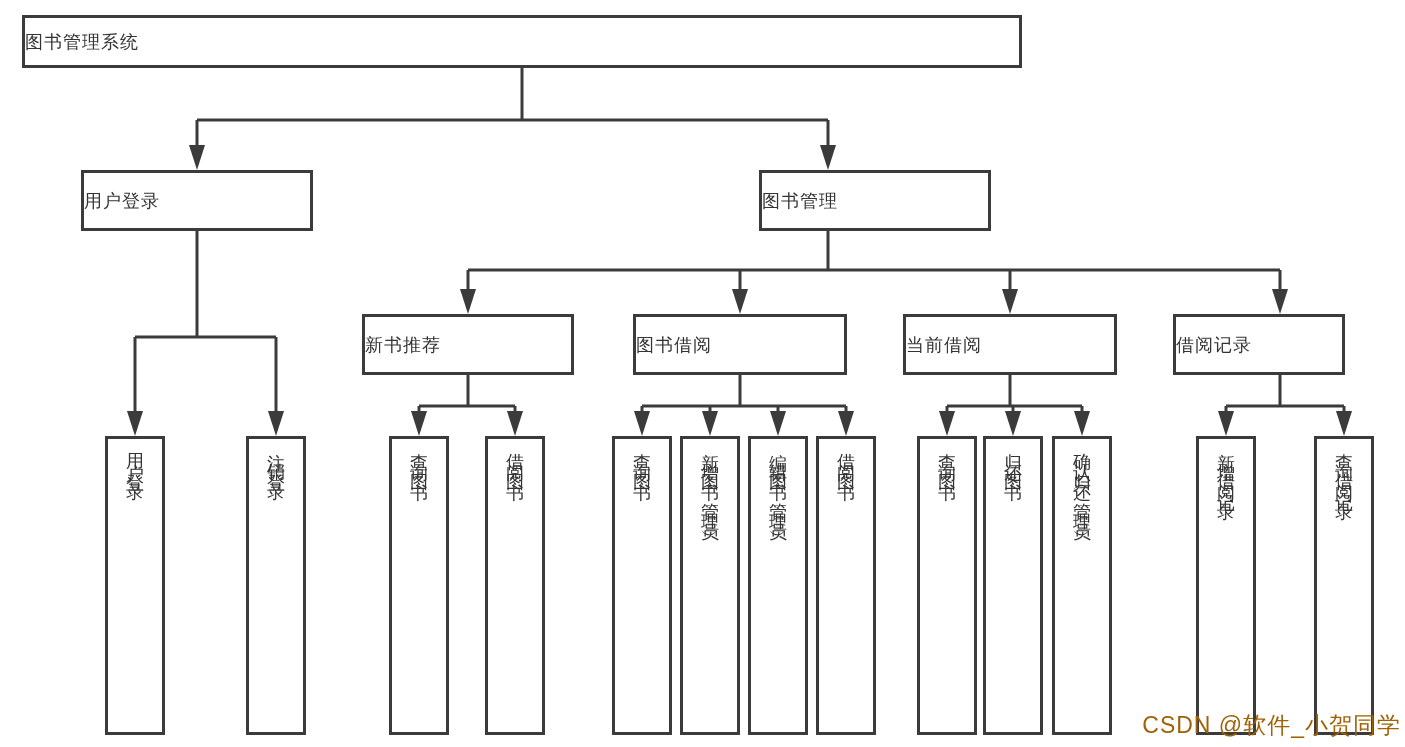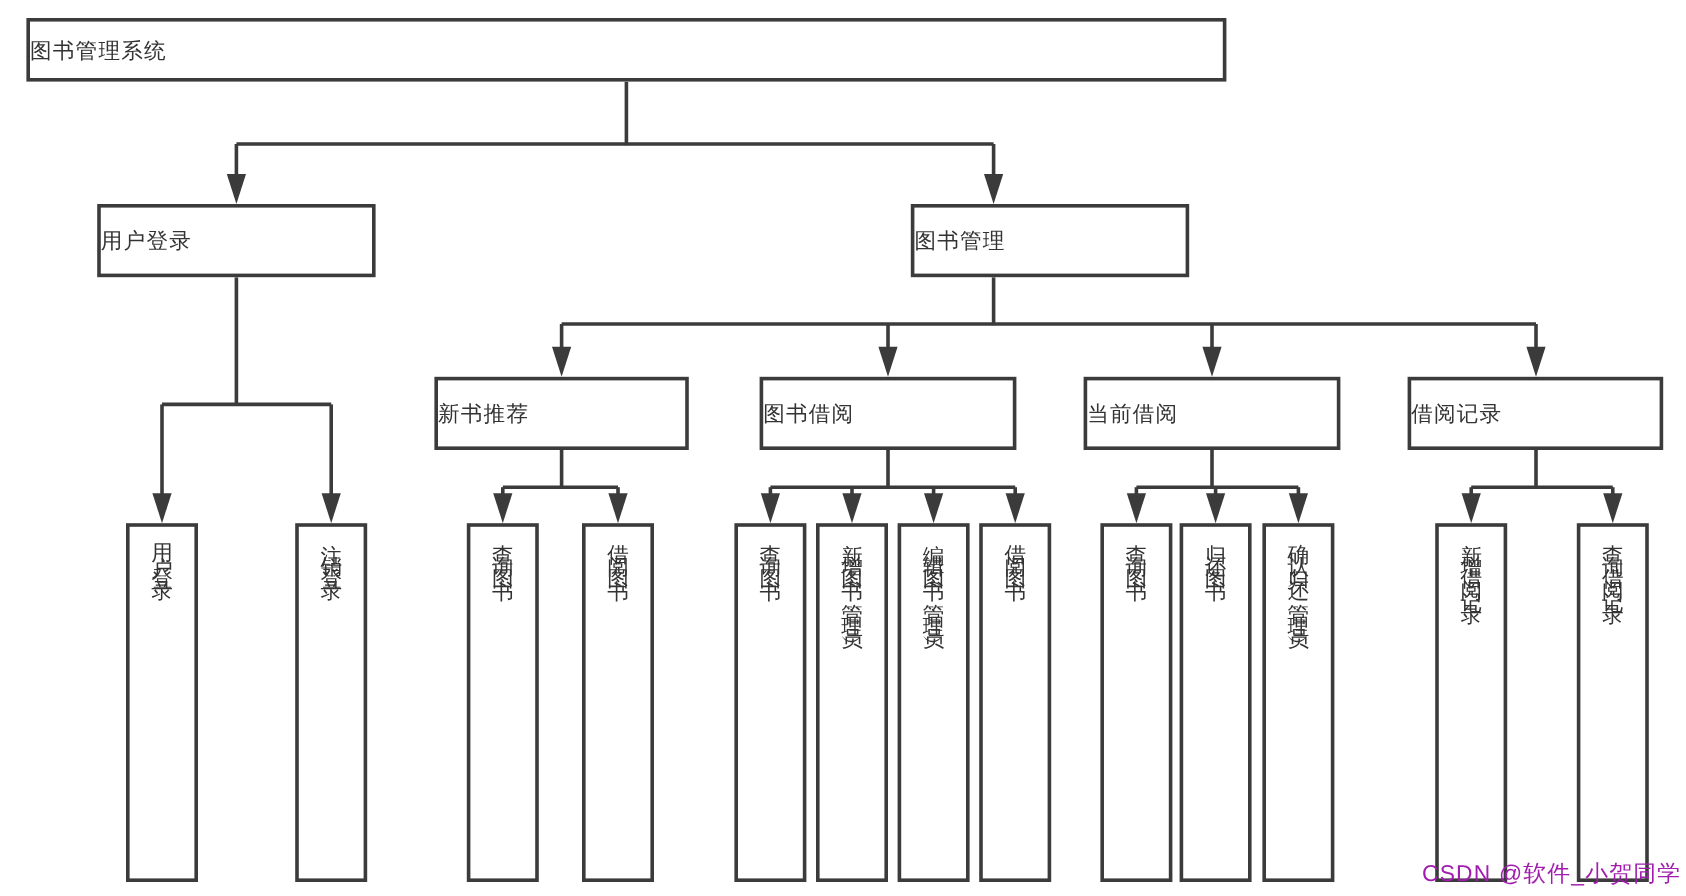--- a/index.html
+++ b/index.html
@@ -45,22 +45,22 @@
     text-orientation: mixed;
     font-size: 18px;
     letter-spacing: 10px;
     line-height: 1;
   }
   .watermark {
     position: absolute;
     right: 4px;
     bottom: 6px;
     z-index: 5;
-    color: #a21caf;
-    font-size: 19px;
+    color: #a16207;
+    font-size: 23px;
     letter-spacing: 1px;
     white-space: nowrap;
   }
 </style>
 </head>
 <body>
 
 <div class="stage">
 
   <svg class="lines" width="1405" height="747" viewBox="0 0 1405 747">
@@ -131,21 +131,21 @@
 
   <div class="box h-box" style="left:633px; top:314px; width:214px; height:61px;">
     <span>图书借阅</span>
   </div>
   <div class="box h-box" style="left:362px; top:314px; width:212px; height:61px;">
     <span>新书推荐</span>
   </div>
   <div class="box h-box" style="left:903px; top:314px; width:214px; height:61px;">
     <span>当前借阅</span>
   </div>
-  <div class="box h-box" style="left:1173px; top:314px; width:213px; height:61px;">
+  <div class="box h-box" style="left:1173px; top:314px; width:172px; height:61px;">
     <span>借阅记录</span>
   </div>
 
   <div class="box v-box" style="left:105px;">用户登录</div>
   <div class="box v-box" style="left:246px;">注销登录</div>
 
   <div class="box v-box" style="left:389px;">查询图书</div>
   <div class="box v-box" style="left:485px;">借阅图书</div>
 
   <div class="box v-box" style="left:612px;">查询图书</div>

